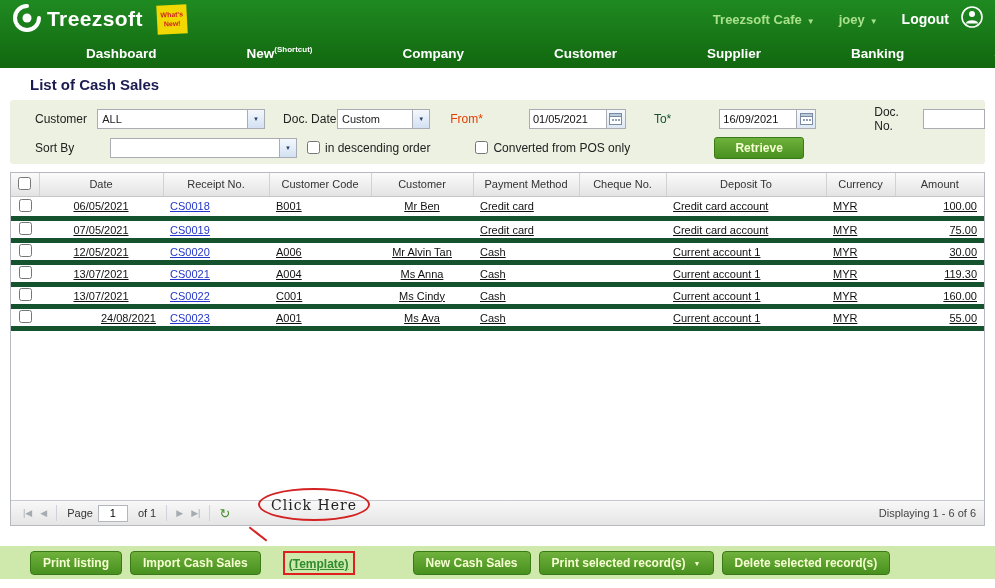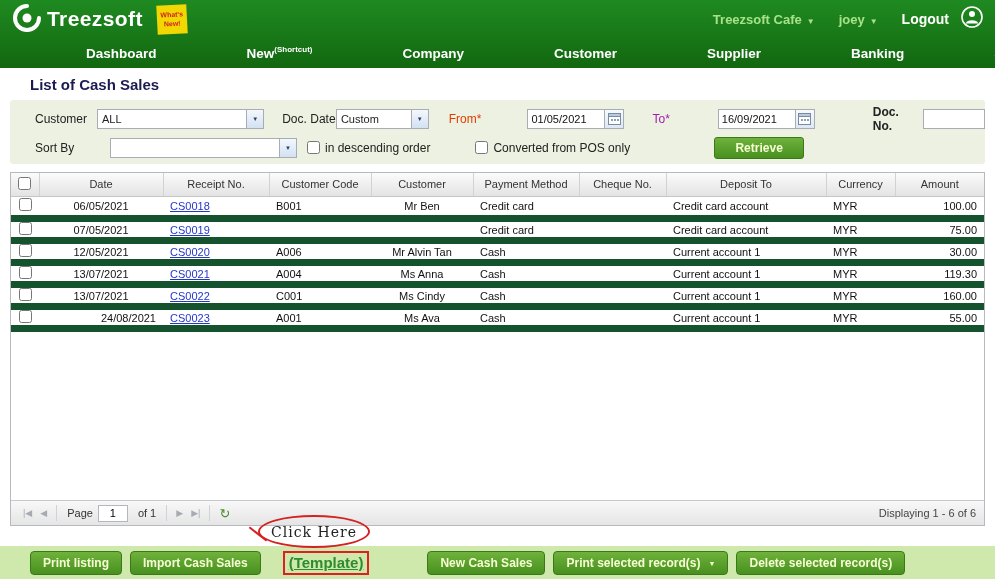--- a/index.html
+++ b/index.html
@@ -29,64 +29,64 @@
   .page-title{position:absolute;left:30px;top:76px;font-size:15px;font-weight:bold;color:#1b1b52;}
 
   
   .filter-panel{position:absolute;left:10px;top:100px;width:975px;height:64px;background:#ecf1e1;border-radius:3px;}
   .frow{display:flex;align-items:center;height:29px;padding-left:25px;font-size:12px;color:#222;}
   .frow1{margin-top:4px;}
   .flabel{display:inline-block;}
   .lab-customer,.lab-sortby{width:75px;}
   .lab-docdate{margin-left:18px;width:65px;}
   .lab-from{margin-left:20px;margin-right:4px;color:#e23d00;}
-  .lab-to{margin-left:28px;margin-right:6px;color:#a21caf;}
-  .lab-docno{margin-left:58px;margin-right:10px;font-weight:bold;}
+  .lab-to{margin-left:28px;margin-right:6px;color:#14532d;}
+  .lab-docno{margin-left:58px;margin-right:10px;}
   .select{height:20px;background:#fff;border:1px solid #a9adb3;display:flex;align-items:center;cursor:pointer;}
   .sel-text{flex:1;font-size:11px;padding:0 4px;white-space:nowrap;overflow:hidden;}
   .trigger{width:17px;height:18px;background:linear-gradient(#f4f8fd,#d3e1f3);border-left:1px solid #a9adb3;display:flex;align-items:center;justify-content:center;font-size:6px;color:#27406a;}
   .w202{width:202px;} .w112{width:112px;} .w187{width:187px;}
   .tinput{height:20px;border:1px solid #a9adb3;font-size:11px;padding:0 3px;font-family:inherit;color:#111;}
   .w78{width:78px;} .w62{width:62px;}
   .datewrap{display:flex;align-items:flex-end;padding-left:42px;}
   .calbtn{width:19px;height:20px;border:1px solid #a9adb3;border-left:none;background:linear-gradient(#f7fafd,#dde8f5);display:flex;align-items:center;justify-content:center;cursor:pointer;}
   .ckbox{width:13px;height:13px;margin:0;}
   .ck-desc{margin-left:10px;} .ck-pos{margin-left:45px;}
   .cklabel{margin-left:5px;font-size:12px;color:#222;}
   .greenbtn{background:linear-gradient(#6fb13c,#48901f);border:1px solid #3a7a16;border-radius:3px;color:#f6ffd2;font-weight:bold;font-size:12px;cursor:pointer;font-family:inherit;}
   .btn-retrieve{width:90px;height:22px;margin-left:84px;}
 
   
   .grid{position:absolute;left:10px;top:172px;width:975px;height:354px;border:1px solid #b6bac0;background:#fff;display:flex;flex-direction:column;}
   .grid table{border-collapse:collapse;table-layout:fixed;width:973px;}
   .ghead th{height:23px;background:linear-gradient(#fbfbfb,#e3e3e3);border-right:1px solid #d2d2d2;border-bottom:1px solid #c6c6c6;font-size:11px;font-weight:normal;color:#333;cursor:pointer;white-space:nowrap;overflow:hidden;}
   .ghead th:last-child{border-right:none;}
   .grid-body{flex:1;overflow:hidden;}
-  .grid-body td{height:22px;font-size:11px;color:#111;border-bottom:7px solid #14532d;padding:0 7px;white-space:nowrap;overflow:hidden;}
+  .grid-body td{height:22px;font-size:11px;color:#111;border-bottom:5px solid #14532d;padding:0 7px;white-space:nowrap;overflow:hidden;text-decoration:underline;}
   td.ck,th.ck{text-align:center;padding:0;}
   .rlink{color:#2336c9;text-decoration:underline;cursor:pointer;}
 
   
   .pager{height:25px;border-top:1px solid #c6c9cd;background:linear-gradient(#f8f8f8,#e5e5e5);display:flex;align-items:center;padding:0 8px;font-size:11px;color:#333;}
   .pgbtn{color:#a6abb1;font-size:9px;padding:0 4px;cursor:pointer;user-select:none;}
   .pg-refresh{color:#4a8f2c;font-size:13px;cursor:pointer;padding:0 4px;}
   .pgsep{width:1px;height:16px;background:#cfd2d6;margin:0 5px;}
   .pglab{margin:0 5px;}
   .pginput{width:30px;height:17px;border:1px solid #b3b7bd;font-size:11px;text-align:center;font-family:inherit;margin-right:5px;}
   .displaying{margin-left:auto;color:#444;}
 
   
   .actionbar{position:absolute;left:0;top:546px;width:995px;height:33px;background:#cfe9ad;display:flex;align-items:center;padding-left:30px;}
   .abtn{height:24px;padding:0 12px;margin-right:8px;border-radius:4px;}
   .template-box{border:2px solid #e02020;padding:1px 4px;margin-left:14px;margin-right:58px;}
-  .template-link{color:#2e8b2e;font-weight:bold;font-size:15px;text-decoration:underline;cursor:pointer;text-align:center;}
+  .template-link{color:#2e8b2e;font-weight:bold;font-size:12px;text-decoration:underline;cursor:pointer;text-align:center;}
   .btn-caret{font-size:7px;margin-left:8px;vertical-align:middle;}
 
   
-  .oval{position:absolute;left:258px;top:515px;width:112px;height:33px;border:2px solid #d42222;border-radius:50%;display:flex;align-items:center;justify-content:center;z-index:6;font-size:14px;color:#222;letter-spacing:1px;font-family:"DejaVu Serif",cursive,serif;}
+  .oval{position:absolute;left:258px;top:488px;width:112px;height:33px;border:2px solid #d42222;border-radius:50%;display:flex;align-items:center;justify-content:center;z-index:6;font-size:14px;color:#222;letter-spacing:1px;font-family:"DejaVu Serif",cursive,serif;}
   .oval-tail{position:absolute;left:247px;top:533px;width:22px;height:2px;background:#d42222;transform:rotate(38deg);z-index:6;}
 </style>
 </head>
 <body>
 
 <div class="stage">
 
   <header class="topbar">
     <div class="brand-row">
       <span class="logo-icon">

